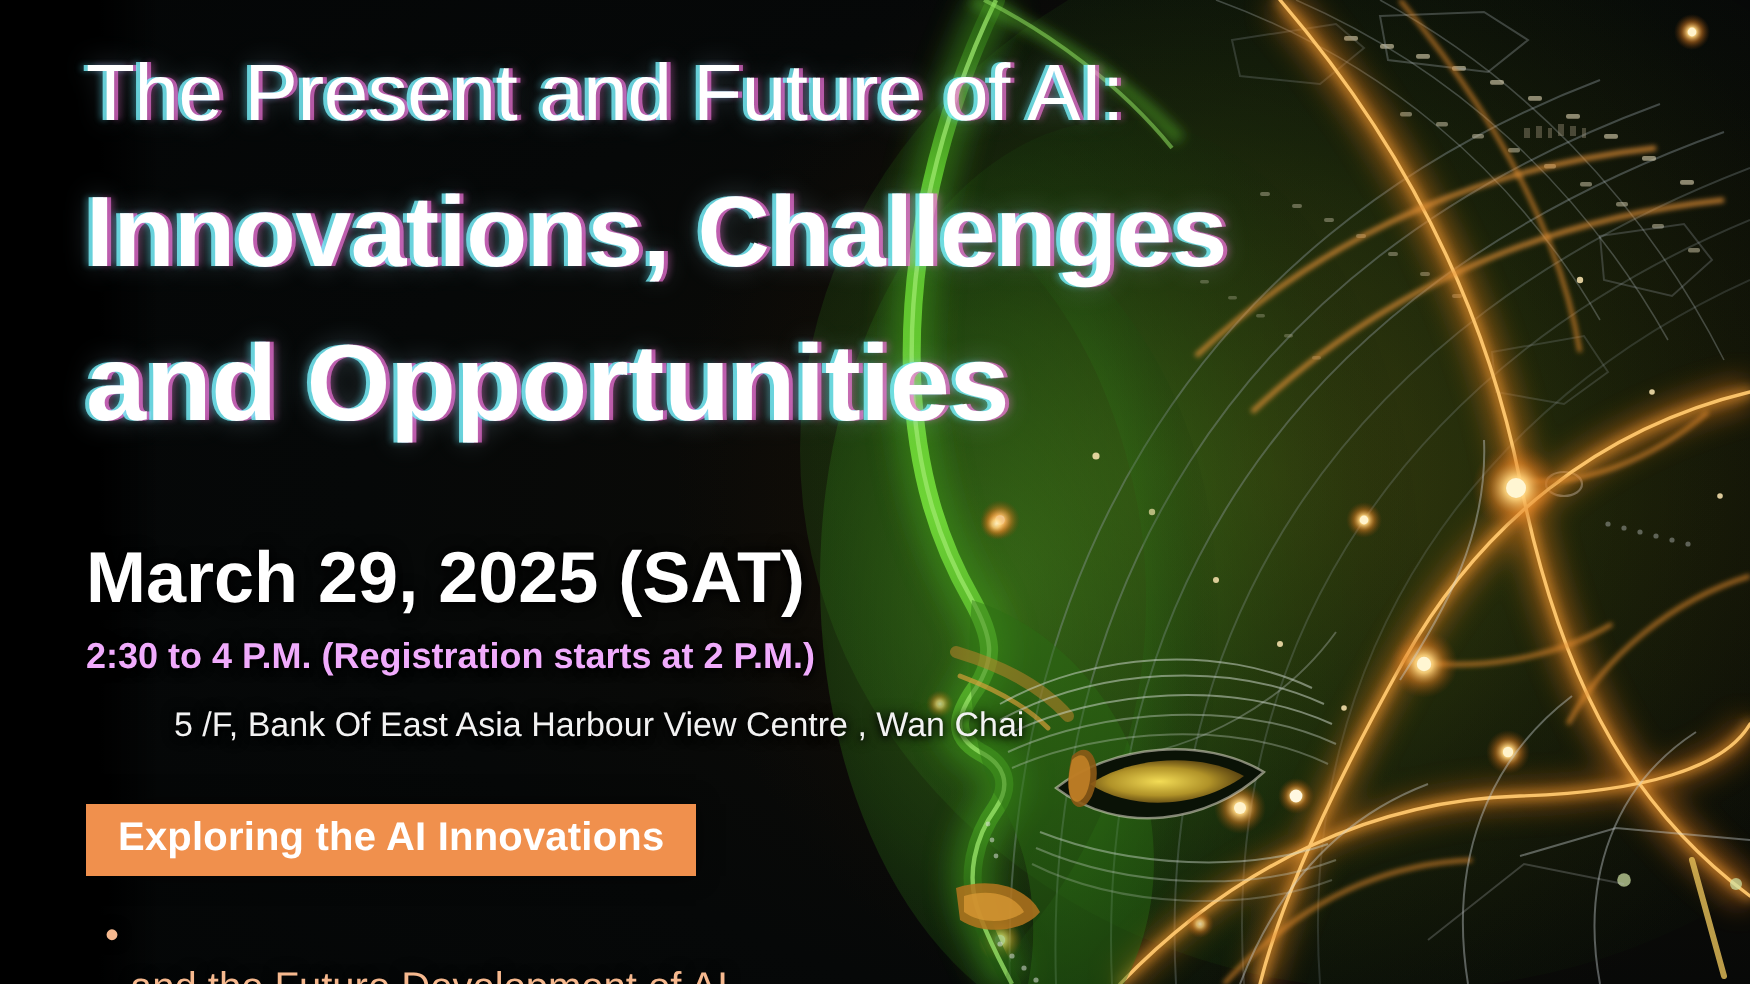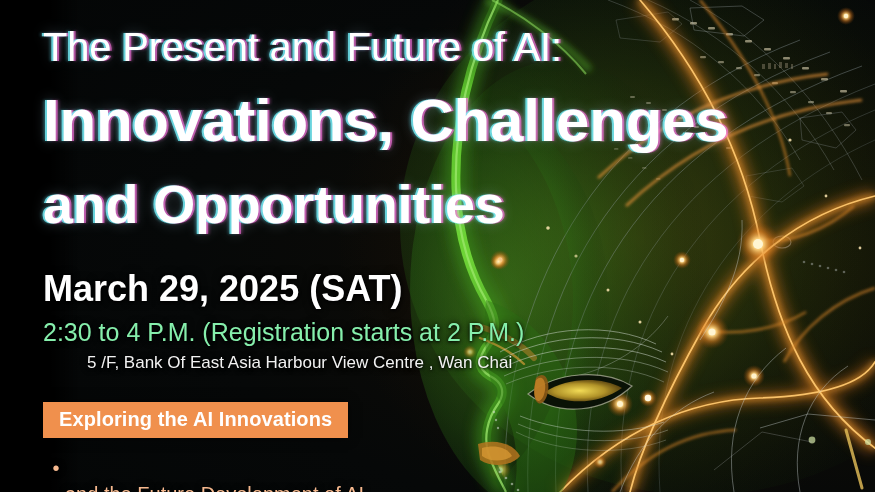--- a/index.html
+++ b/index.html
@@ -67,36 +67,36 @@
       -3.4px 0 3px rgba(90,230,245,0.34),
        3.4px 0 3px rgba(255,110,220,0.28),
        0 0 14px rgba(190,235,255,0.28);
   }
   .t1 {
     position: absolute; left: 0; top: 27px;
     font-size: 40px; font-weight: 400; line-height: 1.0;
   }
   .t2 {
     position: absolute; left: 0; top: 91px;
-    font-size: 60px; font-weight: 700; line-height: 1.0;
+    font-size: 50px; font-weight: 700; line-height: 1.0;
   }
   .t3 {
     position: absolute; left: 0; top: 165px;
-    font-size: 54px; font-weight: 700; line-height: 1.0; margin-top: 12px;
+    font-size: 54px; font-weight: 700; line-height: 1.0;
   }
 
   .date-line {
     position: absolute; left: 0; top: 268px;
     font-size: 36px; font-weight: 700; color: #ffffff;
     white-space: nowrap;
     text-shadow: 0 0 8px rgba(0,0,0,0.95), 0 1px 3px rgba(0,0,0,0.95);
   }
   .time-line {
     position: absolute; left: 0; top: 318px;
-    font-size: 25px; font-weight: 400; color: #86efac;
+    font-size: 18px; font-weight: 700; color: #f0abfc;
     white-space: nowrap;
     text-shadow: 0 0 7px rgba(0,0,0,0.95), 0 1px 3px rgba(0,0,0,0.95);
   }
   .venue-line {
     position: absolute; left: 0; top: 353px;
     font-size: 17px; font-weight: 400; color: #f2f2f2;
     white-space: nowrap;
     text-shadow: 0 0 7px rgba(0,0,0,0.95), 0 1px 3px rgba(0,0,0,0.95);
     margin-left: 44px;
   }

